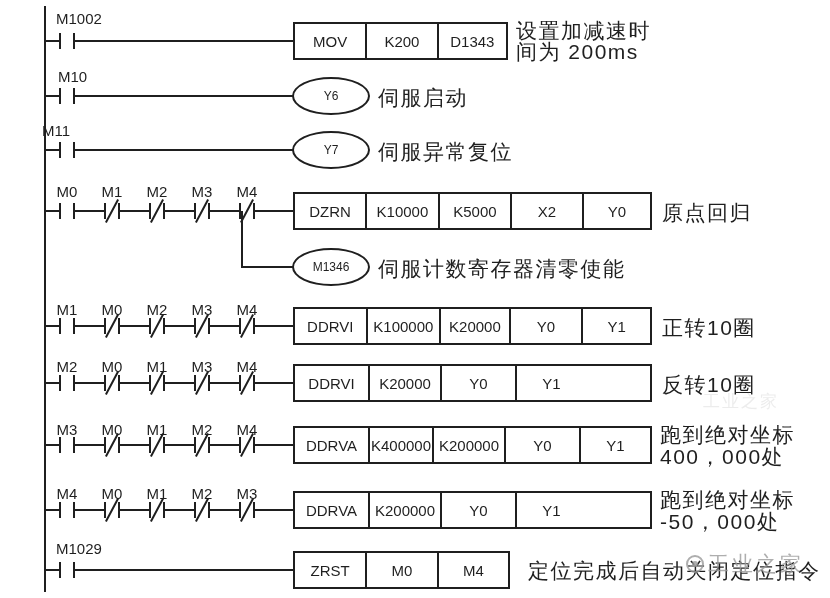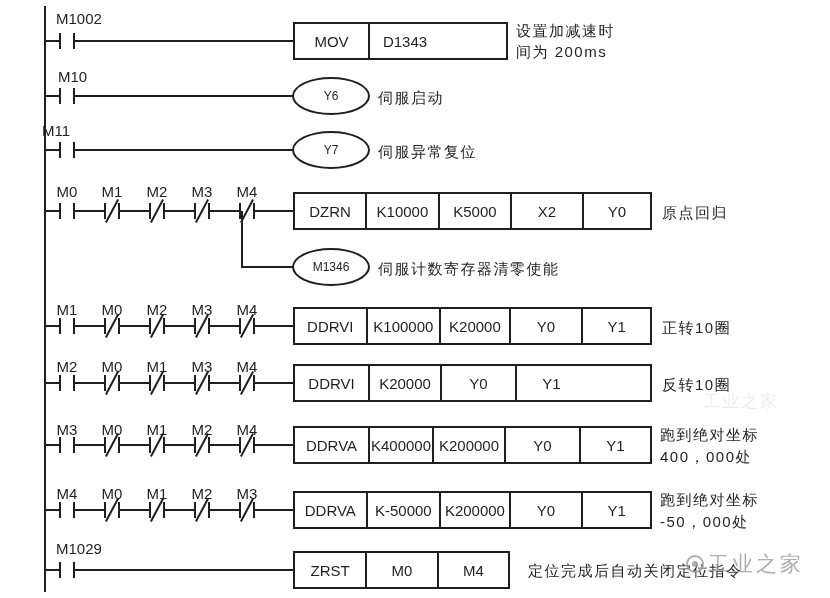--- a/index.html
+++ b/index.html
@@ -16,21 +16,21 @@
   .contact .bar-r{right:0;}
   .contact .slash{display:none;}
   .contact.nc .slash{display:block;position:absolute;left:7px;top:-3px;width:2px;height:26px;background:#1f1f1f;transform:rotate(28deg);}
   .clabel{position:absolute;font-size:15px;line-height:17px;white-space:nowrap;}
   .clabel.ctr{width:44px;text-align:center;}
   .fbox{position:absolute;display:flex;height:38px;border:2px solid #1f1f1f;background:#ffffff;box-sizing:border-box;}
   .fbox .cell{display:flex;align-items:center;justify-content:center;border-left:2px solid #1f1f1f;font-size:15px;white-space:nowrap;overflow:hidden;}
   .fbox .cell:first-child{border-left:none;}
   .coil{position:absolute;width:78px;height:38px;border:2px solid #1f1f1f;border-radius:50%;background:#ffffff;
         display:flex;align-items:center;justify-content:center;font-size:12px;box-sizing:border-box;}
-  .comment{position:absolute;font-size:15px;line-height:21px;letter-spacing:1.5px;white-space:nowrap;}
+  .comment{position:absolute;font-size:21px;line-height:21px;letter-spacing:1.5px;white-space:nowrap;}
   .watermark{position:absolute;left:686px;top:550px;display:flex;align-items:center;gap:4px;color:#9a9a9a;opacity:0.8;}
   .watermark .wm-text{font-size:21px;letter-spacing:3px;white-space:nowrap;}
   .wm-icon{width:18px;height:18px;border:2px solid #9a9a9a;border-radius:50%;box-sizing:border-box;position:relative;}
   .wm-icon::after{content:"";position:absolute;left:4px;top:4px;width:6px;height:6px;border-radius:50%;background:#9a9a9a;}
   .watermark-faint{position:absolute;left:703px;top:390px;font-size:17px;letter-spacing:2px;color:#9a9a9a;opacity:0.18;white-space:nowrap;}
 </style>
 </head>
 <body>
 
 <div id="canvas">
@@ -39,20 +39,21 @@
 
   <div>
     <div class="wire" style="left:46px;top:40px;width:247px"></div>
     <div class="clabel" style="left:56px;top:10px">M1002</div>
     <div class="contact" style="left:59px;top:31px">
         <div class="bar-l"></div>
         <div class="bar-r"></div>
       </div>
     <div class="fbox" style="left:293px;top:22px;width:215px">
       <div class="cell" style="width:73px">MOV</div>
+      <div class="cell" style="width:72px">K200</div>
       <div class="cell" style="width:70px">D1343</div>
     </div>
     <div class="comment" style="left:516px;top:20px">设置加减速时</div>
     <div class="comment" style="left:516px;top:41px">间为 200ms</div>
   </div>
 
   <div>
     <div class="wire" style="left:46px;top:95px;width:248px"></div>
     <div class="clabel" style="left:58px;top:68px">M10</div>
     <div class="contact" style="left:59px;top:86px">
@@ -268,21 +269,20 @@
         <div class="bar-r"></div>
         <div class="slash"></div>
       </div>
     <div class="contact nc" style="left:239px;top:500px">
         <div class="bar-l"></div>
         <div class="bar-r"></div>
         <div class="slash"></div>
       </div>
     <div class="fbox" style="left:293px;top:491px;width:359px">
       <div class="cell" style="width:73px">DDRVA</div>
-      <div class="cell" style="width:74px">K-50000</div>
       <div class="cell" style="width:70px">K200000</div>
       <div class="cell" style="width:73px">Y0</div>
       <div class="cell" style="width:69px">Y1</div>
     </div>
     <div class="comment" style="left:660px;top:489px">跑到绝对坐标</div>
     <div class="comment" style="left:660px;top:511px">-50，000处</div>
   </div>
 
   <div>
     <div class="wire" style="left:46px;top:569px;width:247px"></div>

